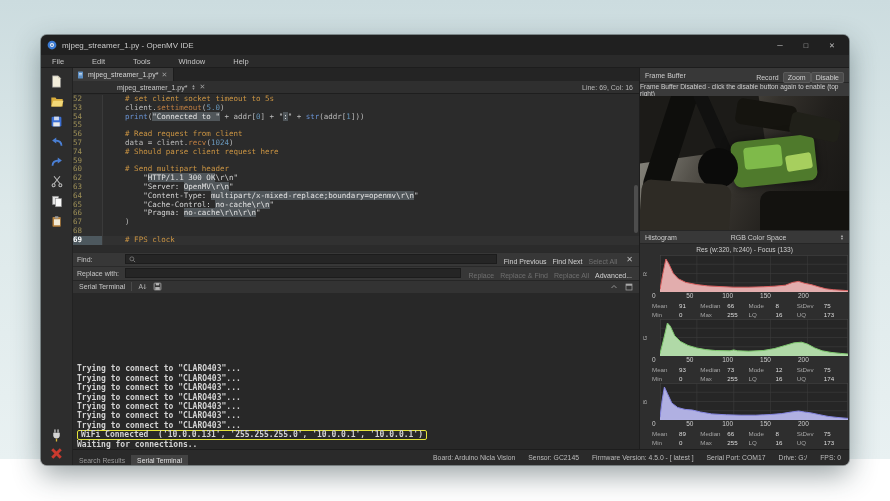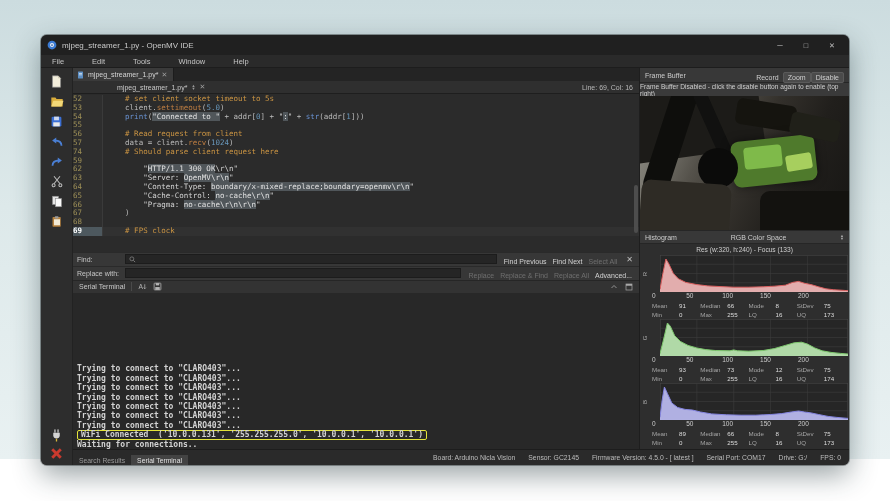--- a/index.html
+++ b/index.html
@@ -231,23 +231,24 @@
             <div class="code" id="code">
 
             <div class="code-row"><span class="gutter">52</span><span class="codetext"><span class="tok-c">    # set client socket timeout to 5s</span></span></div>
                 <div class="code-row"><span class="gutter">53</span><span class="codetext"><span class="tok-p">    client.</span><span class="tok-f">settimeout</span><span class="tok-p">(</span><span class="tok-n">5.0</span><span class="tok-p">)</span></span></div>
                 <div class="code-row"><span class="gutter">54</span><span class="codetext"><span class="tok-p">    </span><span class="tok-k">print</span><span class="tok-p">(</span><span class="tok-h">"Connected to "</span><span class="tok-p"> + addr[</span><span class="tok-n">0</span><span class="tok-p">] + </span><span class="tok-s">"</span><span class="tok-h">:</span><span class="tok-s">"</span><span class="tok-p"> + </span><span class="tok-k">str</span><span class="tok-p">(addr[</span><span class="tok-n">1</span><span class="tok-p">]))</span></span></div>
                 <div class="code-row"><span class="gutter">55</span><span class="codetext"></span></div>
                 <div class="code-row"><span class="gutter">56</span><span class="codetext"><span class="tok-c">    # Read request from client</span></span></div>
                 <div class="code-row"><span class="gutter">57</span><span class="codetext"><span class="tok-p">    data = client.</span><span class="tok-f">recv</span><span class="tok-p">(</span><span class="tok-n">1024</span><span class="tok-p">)</span></span></div>
                 <div class="code-row"><span class="gutter">74</span><span class="codetext"><span class="tok-c">    # Should parse client request here</span></span></div>
                 <div class="code-row"><span class="gutter">59</span><span class="codetext"></span></div>
+                <div class="code-row"><span class="gutter">60</span><span class="codetext"><span class="tok-c">    # Send multipart header</span></span></div>
                 <div class="code-row"><span class="gutter">62</span><span class="codetext"><span class="tok-p">        </span><span class="tok-s">"</span><span class="tok-h">HTTP/1.1 300 OK</span><span class="tok-s">\r\n"</span></span></div>
                 <div class="code-row"><span class="gutter">63</span><span class="codetext"><span class="tok-p">        </span><span class="tok-s">"Server: </span><span class="tok-h">OpenMV\r\n</span><span class="tok-s">"</span></span></div>
-                <div class="code-row"><span class="gutter">64</span><span class="codetext"><span class="tok-p">        </span><span class="tok-s">"Content-Type: </span><span class="tok-h">boundary/x-mixed-replace;boundary=openmv\r\n</span><span class="tok-s">"</span></span></div>
+                <div class="code-row"><span class="gutter">64</span><span class="codetext"><span class="tok-p">        </span><span class="tok-s">"Content-Type: </span><span class="tok-h">multipart/x-mixed-replace;boundary=openmv\r\n</span><span class="tok-s">"</span></span></div>
                 <div class="code-row"><span class="gutter">65</span><span class="codetext"><span class="tok-p">        </span><span class="tok-s">"Cache-Control: </span><span class="tok-h">no-cache\r\n</span><span class="tok-s">"</span></span></div>
                 <div class="code-row"><span class="gutter">66</span><span class="codetext"><span class="tok-p">        </span><span class="tok-s">"Pragma: </span><span class="tok-h">no-cache\r\n\r\n</span><span class="tok-s">"</span></span></div>
                 <div class="code-row"><span class="gutter">67</span><span class="codetext"><span class="tok-p">    )</span></span></div>
                 <div class="code-row"><span class="gutter">68</span><span class="codetext"></span></div>
                 <div class="code-row cur"><span class="gutter">69</span><span class="codetext"><span class="tok-c">    # FPS clock</span></span></div>
                 <div class="vscroll"></div>
               </div>
 
             <div class="find-bar">
               <span class="fr-label">Find:</span>

